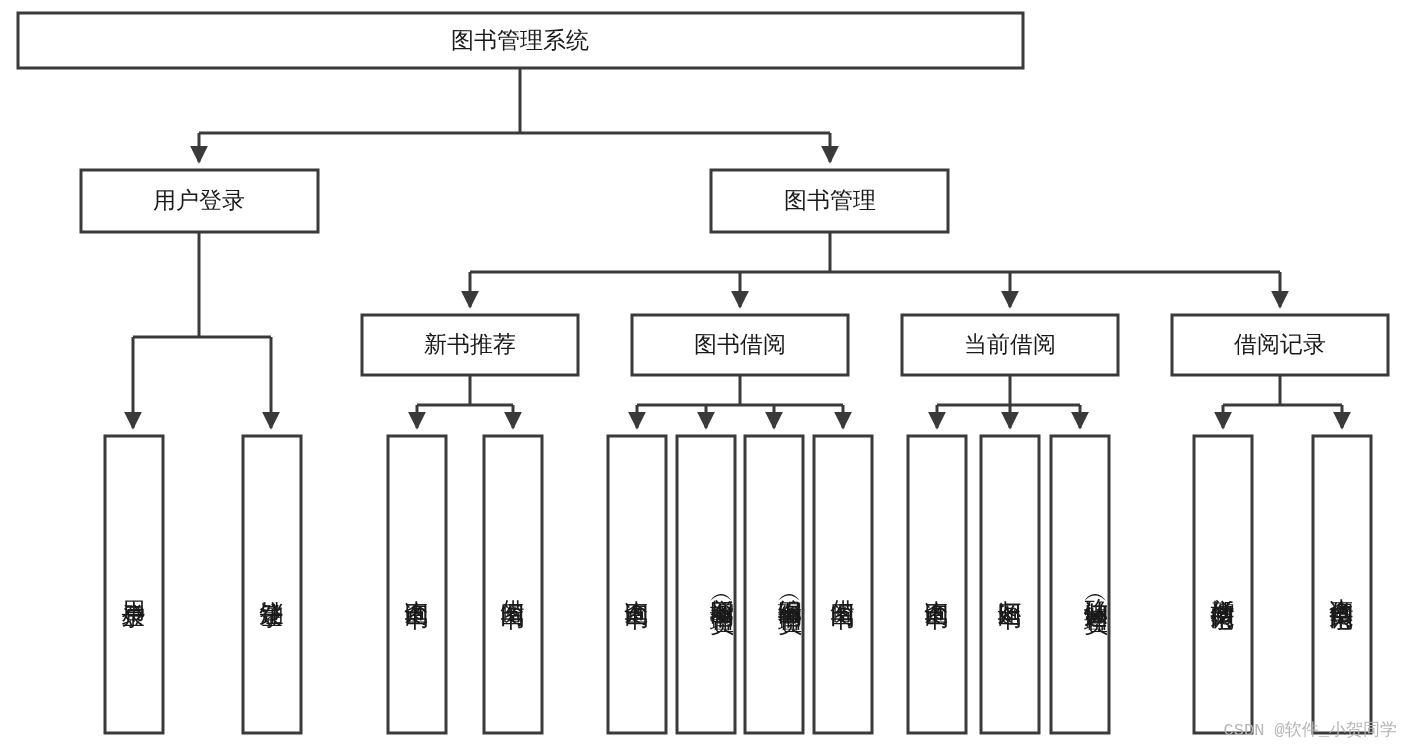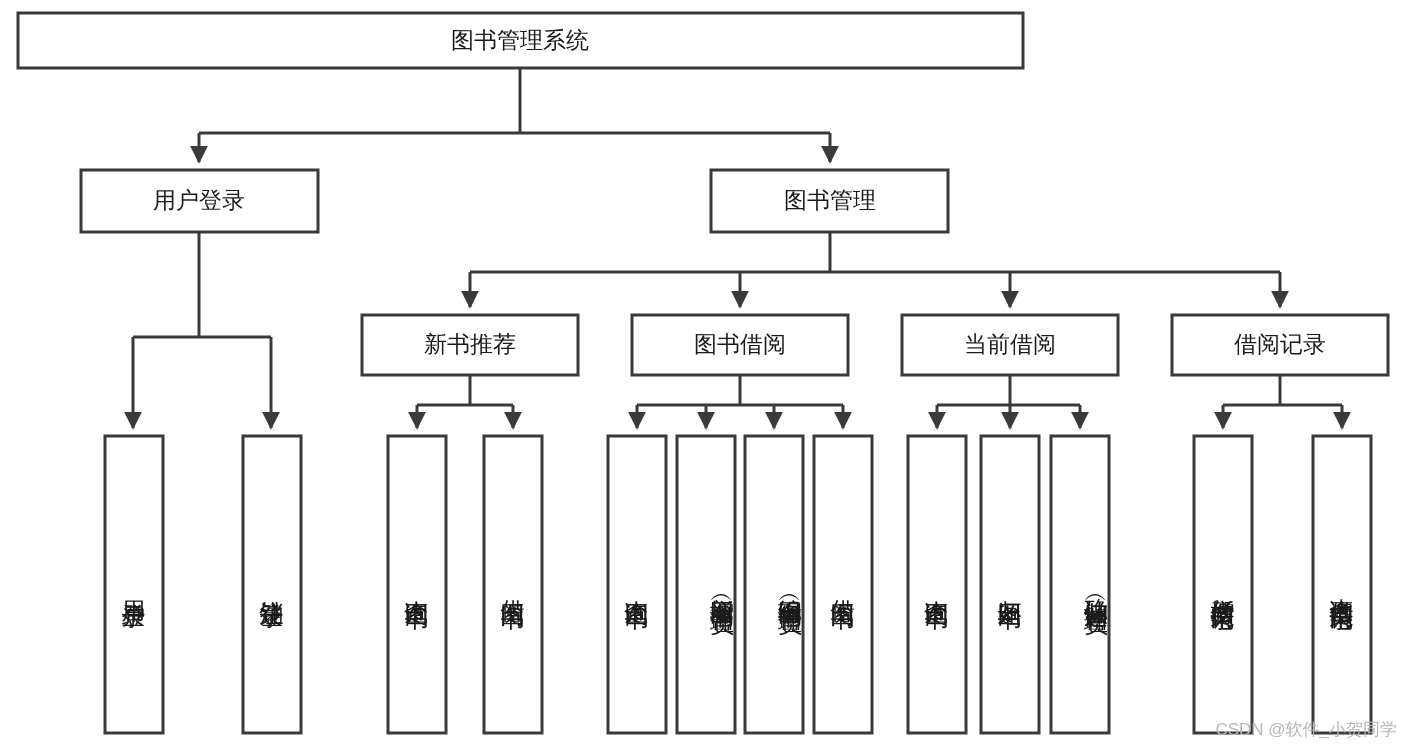--- a/index.html
+++ b/index.html
@@ -28,21 +28,21 @@
     display:flex;
     align-items:center;
     justify-content:center;
     text-align:center;
     white-space:nowrap;
     pointer-events:none;
   }
   .watermark{
     position:absolute;
     right:8px;bottom:6px;
-    font-family:Liberation Sans, sans-serif;
+    font-family:Liberation Mono, monospace;
     font-size:17px;
     color:#b6b6b6;
     white-space:nowrap;
   }
 </style>
 </head>
 <body>
 
 <div id="diagram-root">
 

